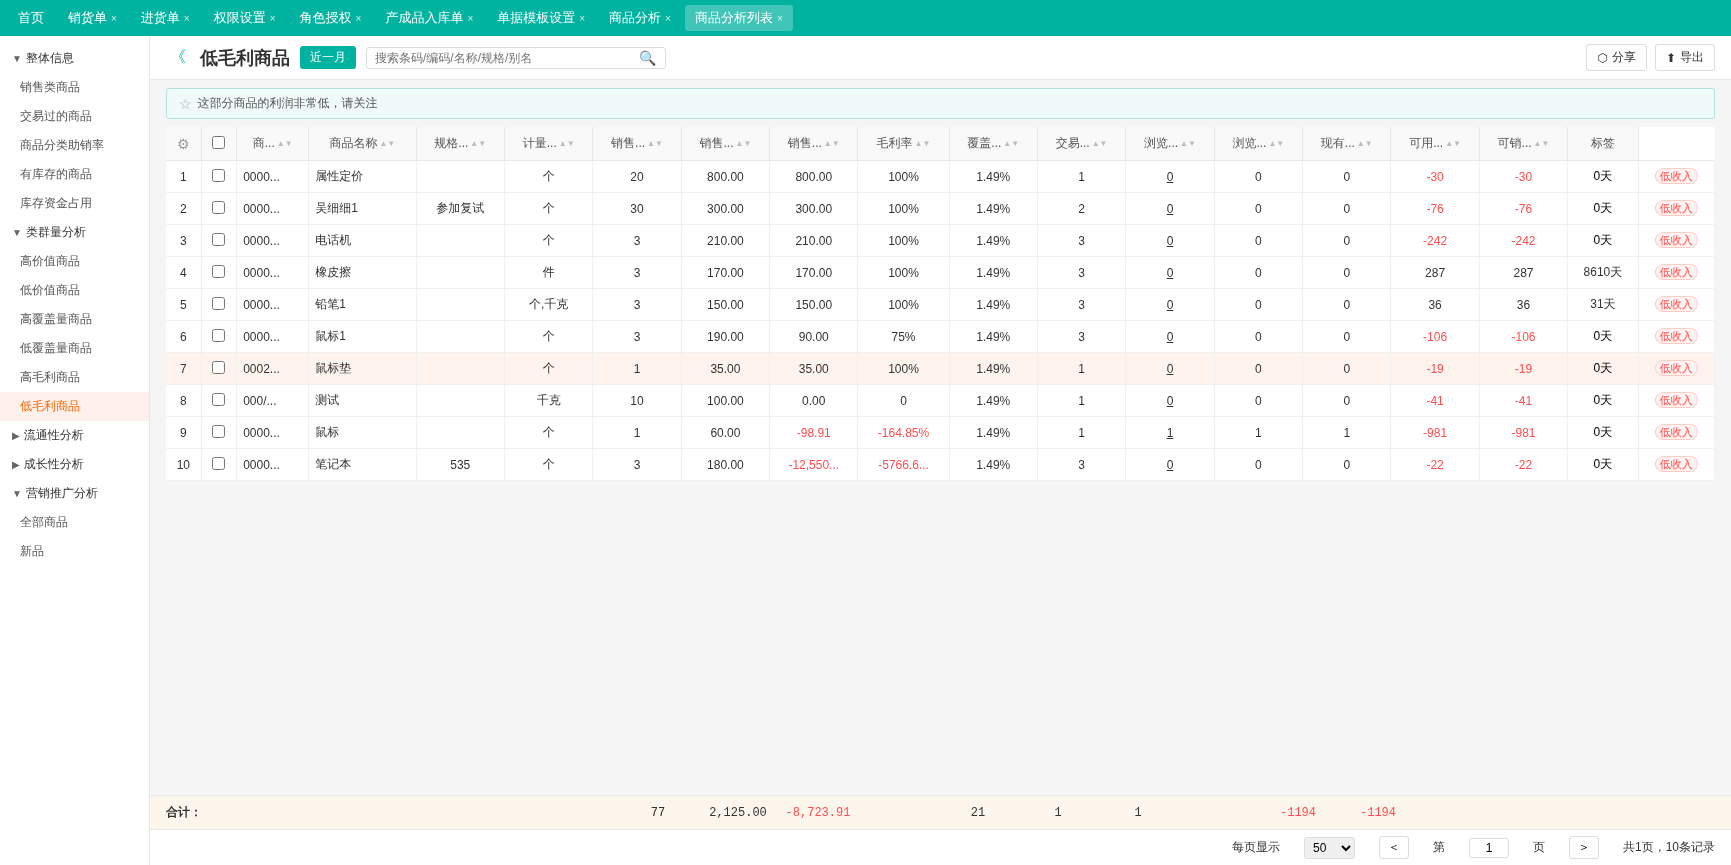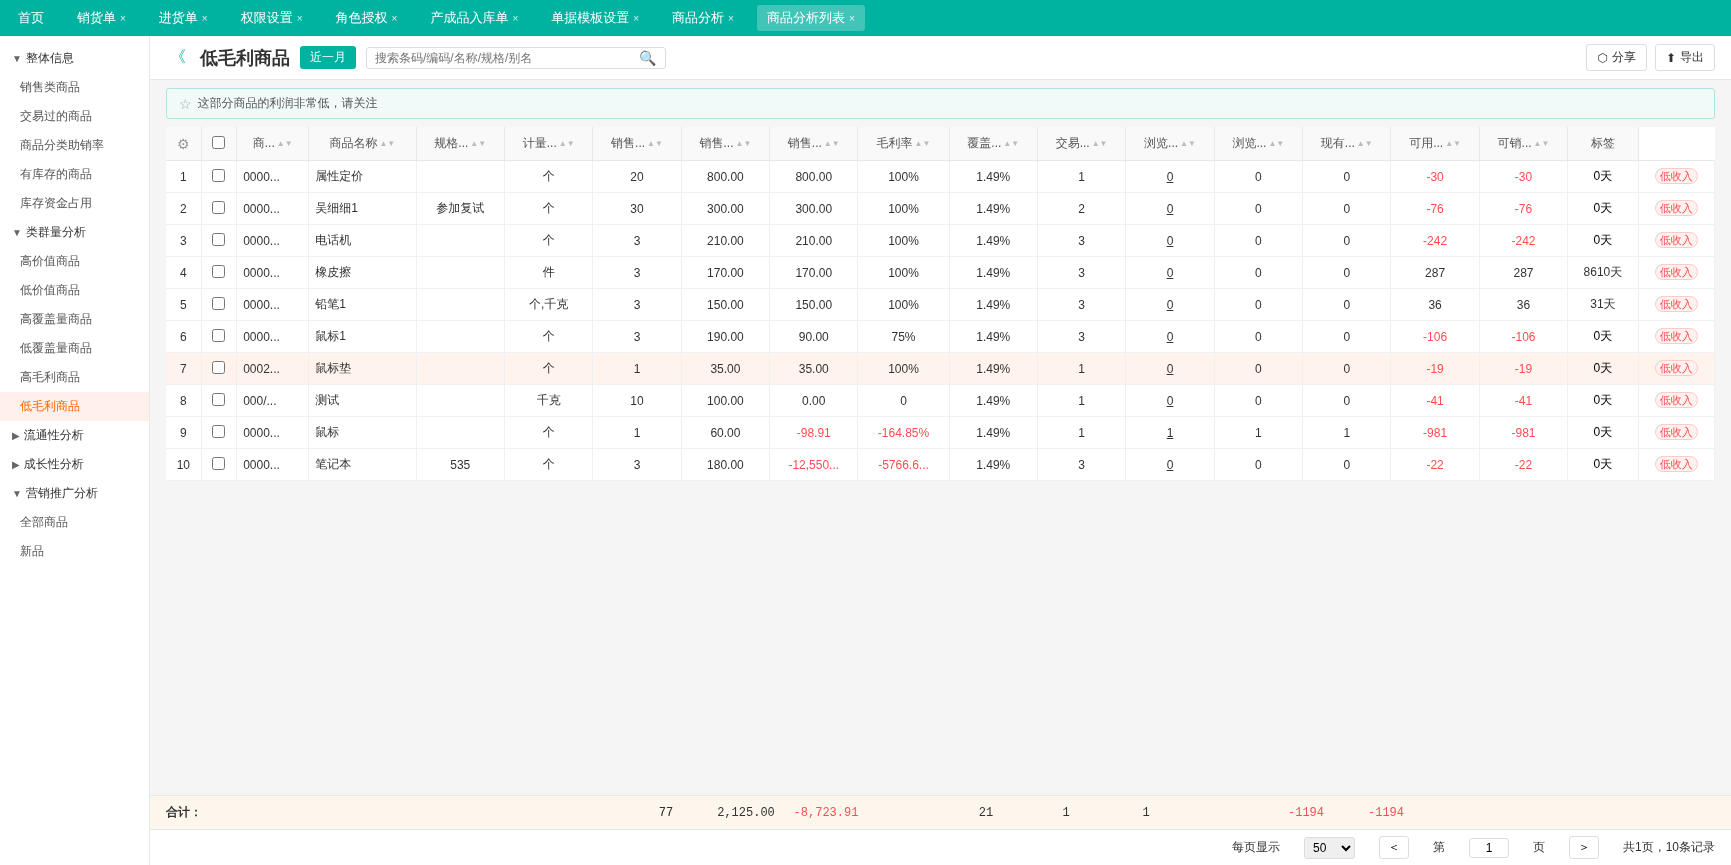--- a/index.html
+++ b/index.html
@@ -5,21 +5,21 @@
     * { box-sizing: border-box; margin: 0; padding: 0; }
     body { font-family: 'Microsoft YaHei', Arial, sans-serif; font-size: 12px; background: #f5f5f5; color: #333; }
 
     
     .top-nav {
       background: #00b2a0;
       display: flex;
       align-items: center;
       height: 36px;
       padding: 0 8px;
-      gap: 13px;
+      gap: 4px;
     }
     .nav-item {
       color: #fff;
       padding: 4px 10px;
       cursor: pointer;
       border-radius: 3px;
       white-space: nowrap;
       font-size: 13px;
     }
     .nav-item.active { background: rgba(255,255,255,0.25); }
@@ -178,21 +178,21 @@
     input[type="checkbox"] { cursor: pointer; }
 
     
     .footer-totals {
       background: #fdf6ec;
       border-top: 1px solid #e8e8e8;
       padding: 8px 16px;
       display: flex;
       align-items: center;
       font-size: 12px;
-      gap: 8px;
+      gap: 0;
     }
     .footer-totals .label { font-weight: bold; margin-right: 16px; }
     .total-cell {
       min-width: 80px;
       text-align: center;
       padding: 0 6px;
       font-family: Liberation Mono, monospace;
     }
 
     

